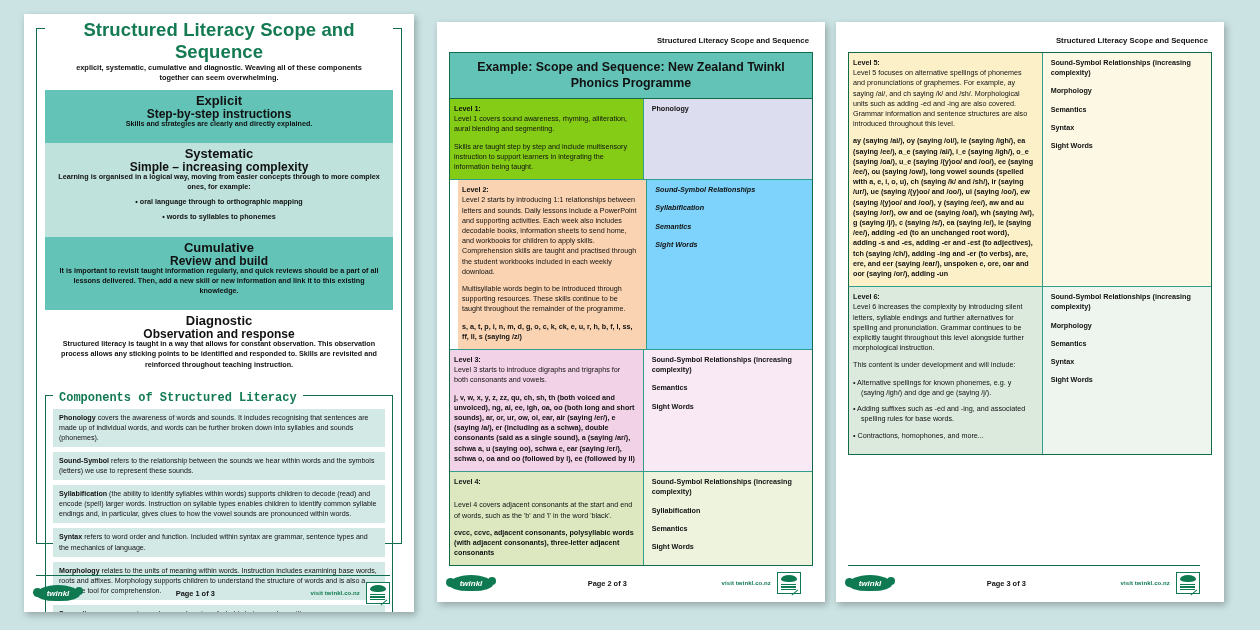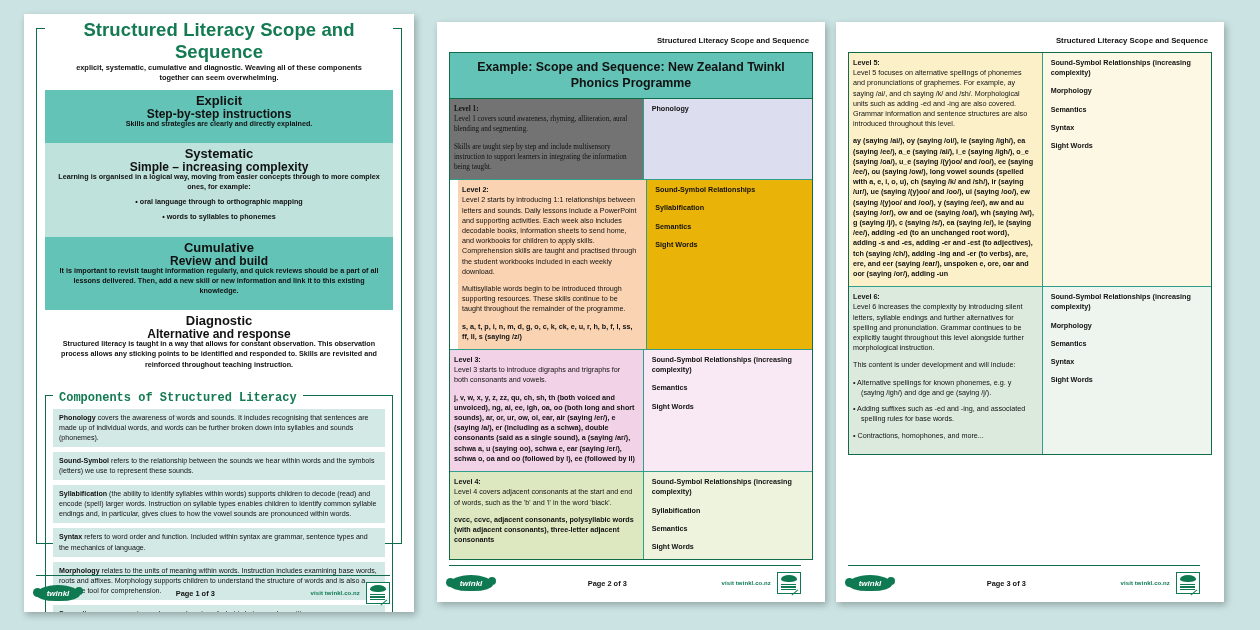--- a/index.html
+++ b/index.html
@@ -176,21 +176,21 @@
             <div class="bullet">• oral language through to orthographic mapping</div>
             <div class="bullet">• words to syllables to phonemes</div>
           </div>
           <div class="band dark">
             <h3>Cumulative</h3>
             <div class="sub">Review and build</div>
             <div class="body">It is important to revisit taught information regularly, and quick reviews should be a part of all lessons delivered. Then, add a new skill or new information and link it to this existing knowledge.</div>
           </div>
           <div class="band ">
             <h3>Diagnostic</h3>
-            <div class="sub">Alternative and response</div>
+            <div class="sub">Observation and response</div>
             <div class="body">Structured literacy is taught in a way that allows for constant observation. This observation process allows any sticking points to be identified and responded to. Skills are revisited and reinforced throughout teaching instruction.</div>
           </div>
         </div>
 
       <div class="comp-section">
         <div class="comp-title-wrap">
           <span class="comp-title">Components of Structured Literacy</span>
         </div>
         <div id="p1-comps" style="margin-top:7px">
             <div class="comp-item"><b>Phonology</b><span> covers the awareness of words and sounds. It includes recognising that sentences are made up of individual words, and words can be further broken down into syllables and sounds (phonemes).</span></div>
@@ -219,37 +219,37 @@
       </div>
     </div>
   </div>
 
   <div class="page" id="page2">
     <div class="p-header">Structured Literacy Scope and Sequence</div>
     <div class="tbl">
       <div class="tbl-title">Example: Scope and Sequence: New Zealand Twinkl Phonics Programme</div>
       <div id="p2-rows">
           <div class="row">
-            <div class="cell-l" style="background: #737373; font-family: Liberation Serif, serif;">
+            <div class="cell-l" style="background: #84cc16;">
               <div class="lvl-label">Level 1:</div>
               <div class="lvl-p" style="margin-top: 0px;">Level 1 covers sound awareness, rhyming, alliteration, aural blending and segmenting.</div>
               <div class="lvl-p">Skills are taught step by step and include multisensory instruction to support learners in integrating the information being taught.</div>
             </div>
             <div class="cell-r" style="background: rgb(221, 221, 240);">
               <div class="tag">Phonology</div>
             </div>
           </div>
           <div class="row">
             <div class="cell-l" style="background: rgb(250, 212, 178); margin-left: 8px;">
               <div class="lvl-label">Level 2:</div>
               <div class="lvl-p" style="margin-top: 0px;">Level 2 starts by introducing 1:1 relationships between letters and sounds. Daily lessons include a PowerPoint and supporting activities. Each week also includes decodable books, information sheets to send home, and workbooks for children to apply skills. Comprehension skills are taught and practised through the student workbooks included in each weekly download.</div>
               <div class="lvl-p">Multisyllable words begin to be introduced through supporting resources. These skills continue to be taught throughout the remainder of the programme.</div>
               <div class="lvl-p bold">s, a, t, p, i, n, m, d, g, o, c, k, ck, e, u, r, h, b, f, l, ss, ff, ll, s (saying /z/)</div>
             </div>
-            <div class="cell-r" style="background: #eab308;">
+            <div class="cell-r" style="background: #7dd3fc; font-style: italic;">
               <div class="tag">Sound-Symbol Relationships</div>
               <div class="tag">Syllabification</div>
               <div class="tag">Semantics</div>
               <div class="tag">Sight Words</div>
             </div>
           </div>
           <div class="row">
             <div class="cell-l" style="background: rgb(242, 210, 231);">
               <div class="lvl-label">Level 3:</div>
               <div class="lvl-p" style="margin-top: 0px;">Level 3 starts to introduce digraphs and trigraphs for both consonants and vowels.</div>
@@ -257,21 +257,21 @@
             </div>
             <div class="cell-r" style="background: rgb(248, 233, 244);">
               <div class="tag">Sound-Symbol Relationships (increasing complexity)</div>
               <div class="tag">Semantics</div>
               <div class="tag">Sight Words</div>
             </div>
           </div>
           <div class="row">
             <div class="cell-l" style="background: rgb(221, 232, 193);">
               <div class="lvl-label">Level 4:</div>
-              <div class="lvl-p" style="margin-top: 0px;">Level 4 covers adjacent consonants at the start and end of words, such as the 'b' and 'l' in the word 'black'.</div>
+              <div class="lvl-p" style="margin-top: 13px;">Level 4 covers adjacent consonants at the start and end of words, such as the 'b' and 'l' in the word 'black'.</div>
               <div class="lvl-p bold">cvcc, ccvc, adjacent consonants, polysyllabic words (with adjacent consonants), three-letter adjacent consonants</div>
             </div>
             <div class="cell-r" style="background: rgb(238, 243, 222);">
               <div class="tag">Sound-Symbol Relationships (increasing complexity)</div>
               <div class="tag">Syllabification</div>
               <div class="tag">Semantics</div>
               <div class="tag">Sight Words</div>
             </div>
           </div>
         </div>

